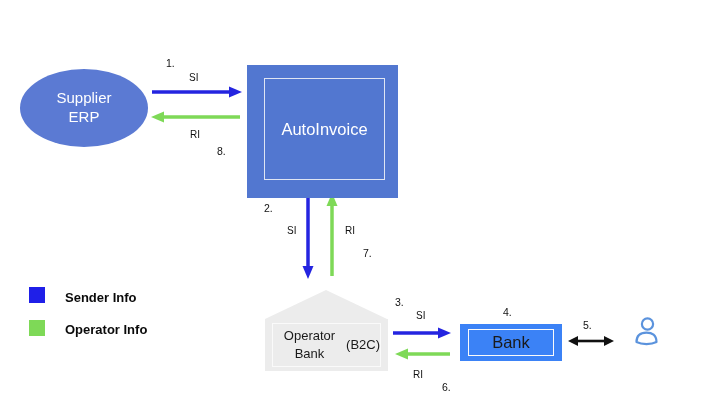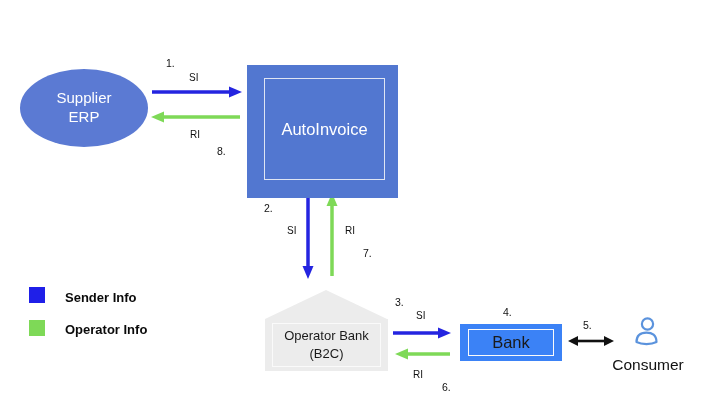--- a/index.html
+++ b/index.html
@@ -23,21 +23,21 @@
   }
   .opbank{position:absolute;left:265px;top:290px;width:123px;height:81px;}
   .opbank .roof{
     position:absolute;left:0;top:0;width:0;height:0;
     border-left:61.5px solid transparent;border-right:61.5px solid transparent;
     border-bottom:29px solid #ececec;
   }
   .opbank .body{position:absolute;left:0;top:29px;width:123px;height:52px;background:#ececec;}
   .opbank .inner{
     position:absolute;left:7px;top:4px;right:7px;bottom:4px;border:1.5px solid #fafafa;
-    display:flex;flex-direction:column;align-items:center;justify-content:center;
+    display:flex;flex-direction:row;align-items:center;justify-content:center;
     font-size:13px;line-height:1.35;color:#1a1a1a;text-align:center;
   }
   .bank{position:absolute;left:460px;top:324px;width:102px;height:37px;background:#3b82f6;}
   .bank .inner{
     position:absolute;left:8px;top:5px;right:8px;bottom:5px;border:1.5px solid #fafafa;
     display:flex;align-items:center;justify-content:center;font-size:16.5px;color:#1a1a1a;
   }
   .consumer-icon{position:absolute;left:633px;top:316px;}
   .consumer-label{position:absolute;left:608px;top:356px;width:80px;text-align:center;font-size:15.5px;color:#111;}
 
@@ -128,21 +128,20 @@
   <div class="bank">
     <div class="inner">
       <span>Bank</span>
     </div>
   </div>
 
   <svg class="consumer-icon" width="27" height="30" viewBox="0 0 27 30" xmlns="http://www.w3.org/2000/svg">
     <circle cx="14.5" cy="8" r="5.6" fill="#ffffff" stroke="#5b93dd" stroke-width="2.2"></circle>
     <path d="M3.5 26 C3.5 18.8 8 16.6 13.5 16.6 C19 16.6 23.5 18.8 23.5 26 C18.2 28.7 8.8 28.7 3.5 26 Z" fill="#ffffff" stroke="#5b93dd" stroke-width="2.2" stroke-linejoin="round"></path>
   </svg>
-  <div class="consumer-label">Consumer</div>
 
   <div class="swatch blue"></div>
   <div class="legend-label l1">Sender Info</div>
   <div class="swatch green"></div>
   <div class="legend-label l2">Operator Info</div>
 
   <div class="num p-step1">1.</div>
   <div class="tag p-si1">SI</div>
   <div class="tag p-ri8">RI</div>
   <div class="num p-step8">8.</div>

